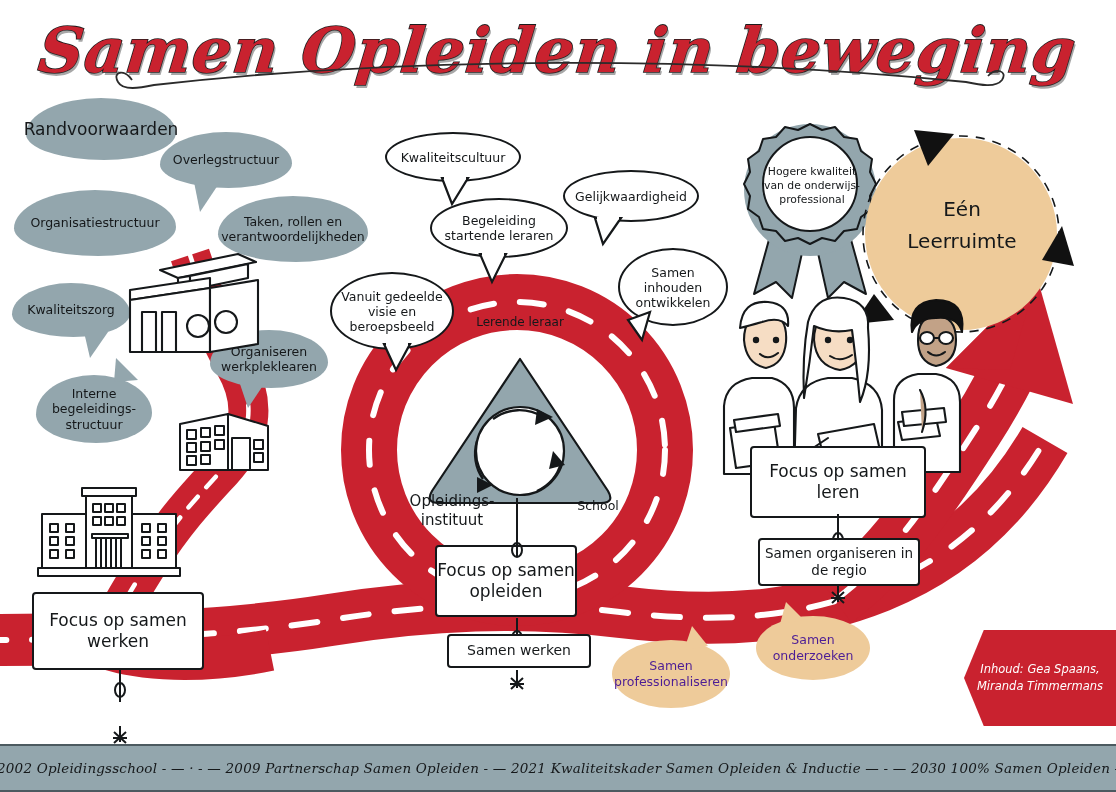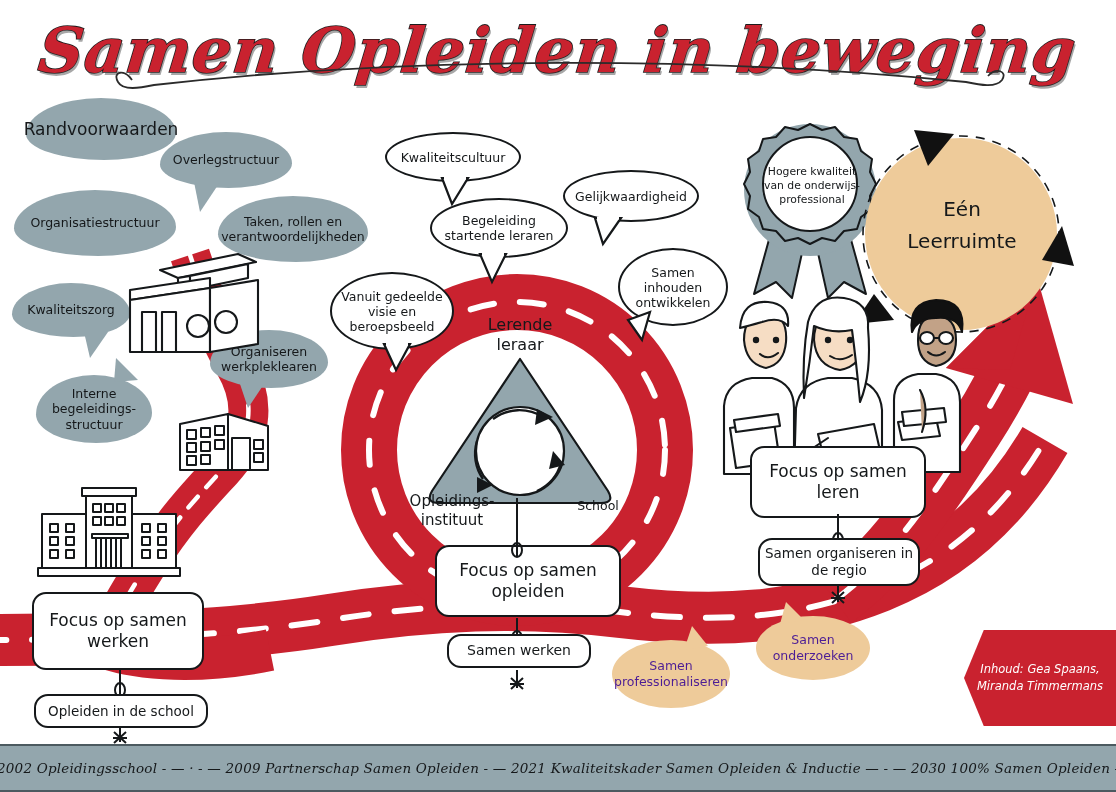--- a/index.html
+++ b/index.html
@@ -42,21 +42,21 @@
 
   
   .bub{
     background:#fff;border:2.2px solid #15181a;border-radius:50%;
     display:flex;align-items:center;justify-content:center;text-align:center;
     line-height:1.2;box-sizing:border-box;padding:6px 8px;color:#15181a;
   }
 
   
   .rbox{
-    background:#fff;border:2px solid #15181a;border-radius:14px;
+    background:#fff;border:2px solid #15181a;border-radius:4px;
     display:flex;align-items:center;justify-content:center;text-align:center;
     line-height:1.25;box-sizing:border-box;color:#15181a;
   }
 
   
   .tan{
     background:#EECB9A;border-radius:50%;
     display:flex;align-items:center;justify-content:center;text-align:center;
     line-height:1.25;box-sizing:border-box;color:#4c1d95;padding:4px 8px;
   }
@@ -301,21 +301,21 @@
   <svg class="abs" style="left:425px;top:355px;" width="190" height="150" viewBox="0 0 190 150">
     <path d="M95,4 L183,136 Q190,148 176,148 L14,148 Q0,148 7,136 Z" fill="#93A6AD" stroke="#15181a" stroke-width="2.2" stroke-linejoin="round"></path>
     <circle cx="95" cy="96" r="44" fill="#fff" stroke="#15181a" stroke-width="2.2"></circle>
     <path d="M68,64 A44,44 0 0,1 118,62" fill="none" stroke="#15181a" stroke-width="2.4"></path>
     <polygon points="112,54 128,62 110,70" fill="#15181a"></polygon>
     <path d="M136,108 A44,44 0 0,1 112,136" fill="none" stroke="#15181a" stroke-width="2.4"></path>
     <polygon points="128,96 140,110 124,114" fill="#15181a"></polygon>
     <path d="M58,124 A44,44 0 0,1 52,86" fill="none" stroke="#15181a" stroke-width="2.4"></path>
     <polygon points="52,122 68,130 52,138" fill="#15181a"></polygon>
   </svg>
-  <div class="abs" style="left:470px;top:315px;width:100px;text-align:center;font-size:16px;line-height:1.25;color:#15181a;">
+  <div class="abs" style="left:470px;top:315px;width:100px;text-align:center;font-size:12px;line-height:1.25;color:#15181a;">
     <span>Lerende leraar</span>
   </div>
   <div class="abs" style="left:404px;top:492px;width:96px;text-align:center;font-size:15px;line-height:1.25;color:#15181a;">
     <span>Opleidings- instituut</span>
   </div>
   <div class="abs" style="left:556px;top:498px;width:84px;text-align:center;font-size:12.5px;color:#15181a;">
     <span>School</span>
   </div>
 
   <svg class="abs" style="left:722px;top:282px;" width="240" height="196" viewBox="0 0 240 196">
@@ -350,37 +350,34 @@
       <path d="M96,152 L152,142 L162,186 L106,194 Z" fill="#fff"></path>
       <path d="M88,168 L106,156"></path>
       <path d="M104,168 Q116,178 136,172" fill="#F6DDC4"></path>
     </g>
   </svg>
 
   <div class="abs rbox" style="left:32px;top:592px;width:172px;height:78px;font-size:17px;">
     <span>Focus op samen werken</span>
   </div>
 
-  <div class="abs rbox" style="left:435px;top:545px;width:186px;height:72px;font-size:17px;">
+  <div class="abs rbox" style="left:435px;top:545px;width:142px;height:72px;font-size:17px;">
     <span>Focus op samen opleiden</span>
   </div>
 
   <div class="abs rbox" style="left:750px;top:446px;width:176px;height:72px;font-size:17px;">
     <span>Focus op samen leren</span>
   </div>
 
   <svg class="abs" style="left:108px;top:668px;" width="24" height="76">
     <line x1="12" y1="0" x2="12" y2="34" stroke="#15181a" stroke-width="2"></line>
     <ellipse cx="12" cy="22" rx="5" ry="7" fill="none" stroke="#15181a" stroke-width="2"></ellipse>
     <line x1="12" y1="58" x2="12" y2="74" stroke="#15181a" stroke-width="2"></line>
     <path d="M5,70 L19,70 M6,64 L18,75 M18,64 L6,75" stroke="#15181a" stroke-width="2"></path>
   </svg>
-  <div class="abs rbox" style="left:34px;top:694px;width:174px;height:34px;font-size:13.5px;">
-    <span>Opleiden in de school</span>
-  </div>
 
   <svg class="abs" style="left:505px;top:498px;" width="24" height="196">
     <line x1="12" y1="0" x2="12" y2="58" stroke="#15181a" stroke-width="2"></line>
     <ellipse cx="12" cy="52" rx="5" ry="7" fill="none" stroke="#15181a" stroke-width="2"></ellipse>
     <line x1="12" y1="120" x2="12" y2="146" stroke="#15181a" stroke-width="2"></line>
     <ellipse cx="12" cy="140" rx="5" ry="7" fill="none" stroke="#15181a" stroke-width="2"></ellipse>
     <line x1="12" y1="172" x2="12" y2="190" stroke="#15181a" stroke-width="2"></line>
     <path d="M5,186 L19,186 M6,180 L18,191 M18,180 L6,191" stroke="#15181a" stroke-width="2"></path>
   </svg>
   <div class="abs rbox" style="left:447px;top:634px;width:144px;height:34px;font-size:14px;">

